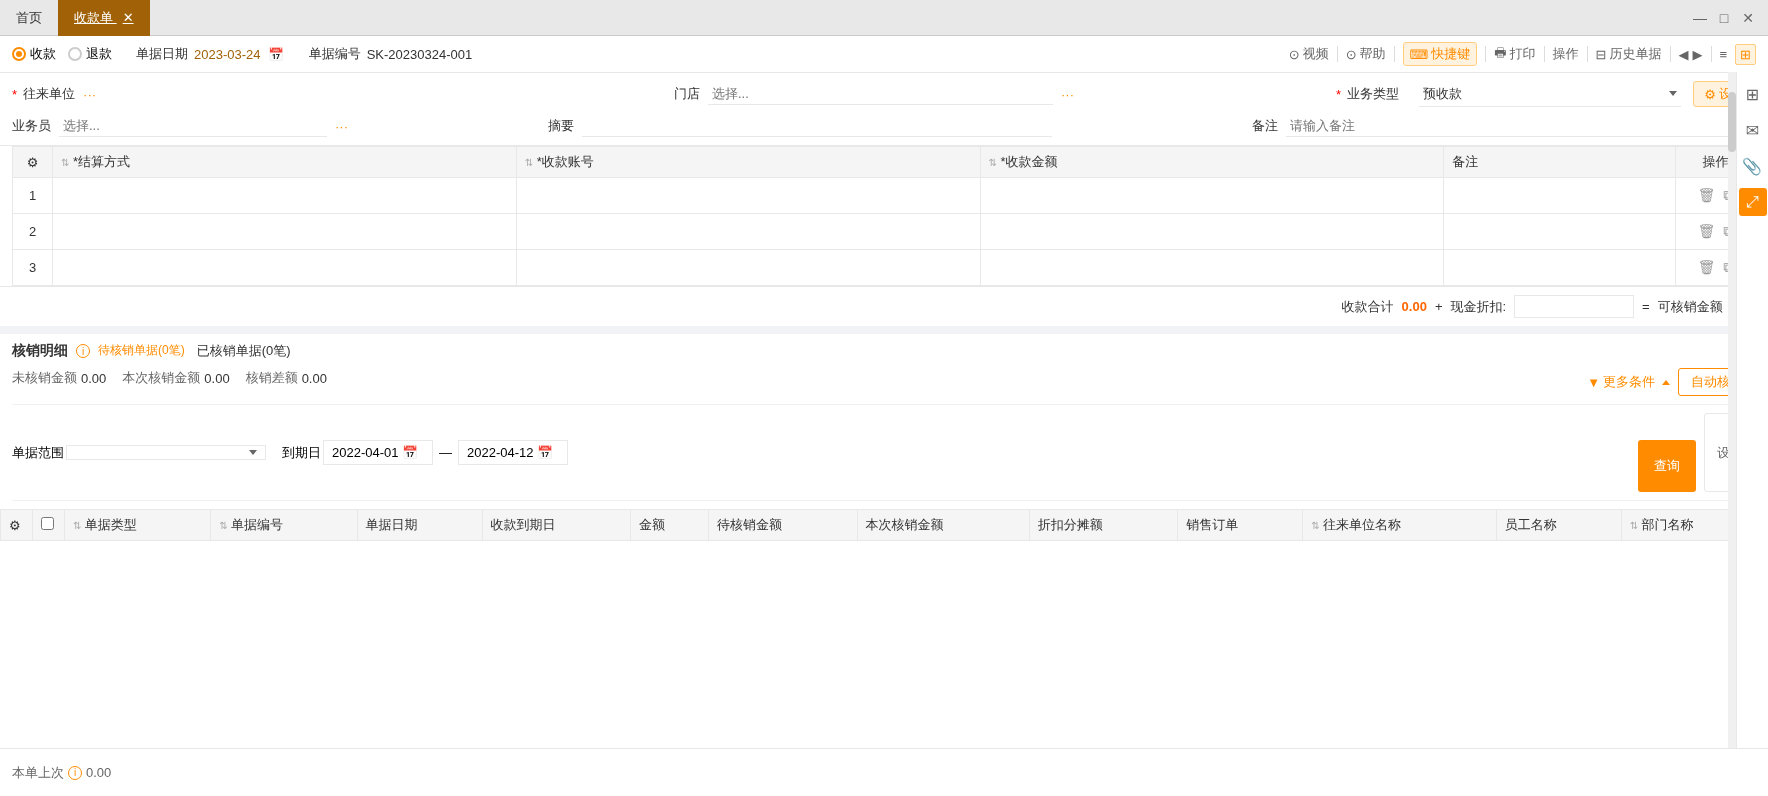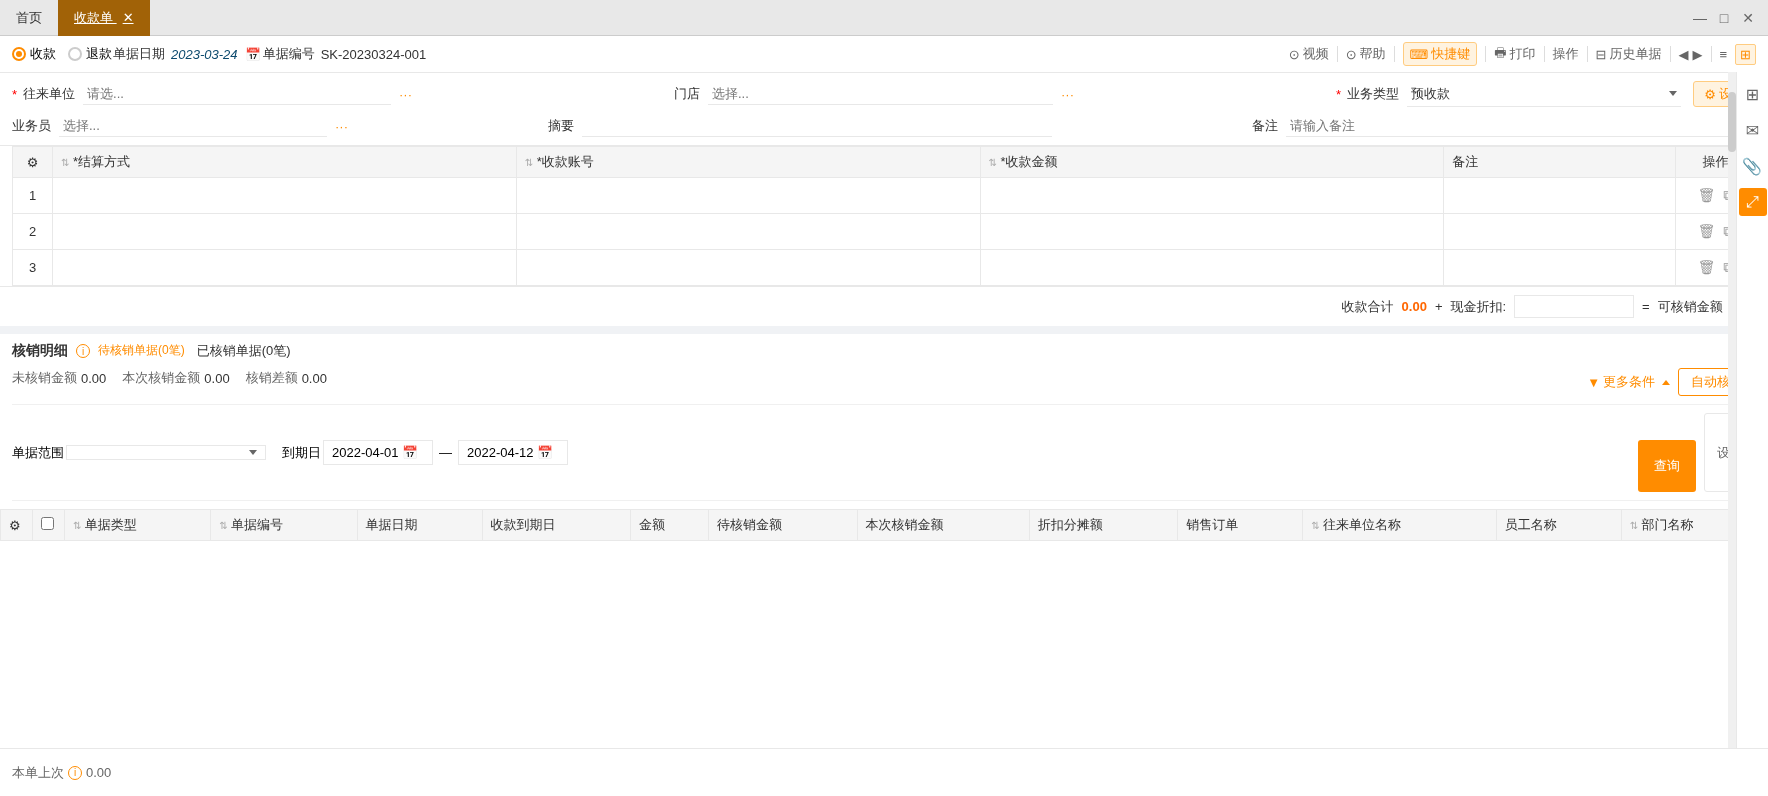--- a/index.html
+++ b/index.html
@@ -11,21 +11,21 @@
     .tab-item.active { background: #a16207; color: #fff; text-decoration: underline; }
     .tab-close { margin-left: 6px; color: #fff; cursor: pointer; }
     .tab-bar-spacer { flex: 1; }
     .tab-win-controls { display: flex; align-items: center; gap: 8px; padding-right: 12px; }
     .win-btn { width: 16px; height: 16px; display: flex; align-items: center; justify-content: center; cursor: pointer; color: #666; font-size: 14px; }
 
     
     .main-content { background: #fff; margin: 0; display: flex; flex-direction: column; height: calc(796px - 36px); }
 
     
-    .toolbar { display: flex; align-items: center; padding: 6px 12px; border-bottom: 1px solid #e8e8e8; background: #fff; gap: 1px; justify-content: space-between; }
+    .toolbar { display: flex; align-items: center; padding: 6px 12px; border-bottom: 1px solid #e8e8e8; background: #fff; gap: 24px; justify-content: space-between; }
     .radio-group { display: flex; gap: 12px; align-items: center; }
     .radio-item { display: flex; align-items: center; gap: 4px; cursor: pointer; }
     .radio-dot { width: 14px; height: 14px; border-radius: 50%; border: 2px solid #ccc; display: flex; align-items: center; justify-content: center; }
     .radio-dot.active { border-color: #ff8c00; }
     .radio-dot.active::after { content: ''; width: 6px; height: 6px; border-radius: 50%; background: #ff8c00; }
     .toolbar-field { display: flex; align-items: center; gap: 6px; }
     .toolbar-label { color: #333; white-space: nowrap; }
     .toolbar-spacer { flex: 1; }
     .toolbar-actions { display: flex; align-items: center; gap: 8px; }
     .action-btn { display: flex; align-items: center; gap: 3px; color: #666; cursor: pointer; font-size: 12px; white-space: nowrap; }
@@ -141,21 +141,21 @@
         <div class="radio-dot active"></div>
         <span>收款</span>
       </label>
       <label class="radio-item">
         <div class="radio-dot"></div>
         <span>退款</span>
       </label>
     </div>
     <div class="toolbar-field">
       <span class="toolbar-label">单据日期</span>
-      <span style="color:#0c4a6e;cursor:pointer;font-style:italic;">2023-03-24</span>
+      <span style="color:#a16207;cursor:pointer;">2023-03-24</span>
       <span style="color:#666;cursor:pointer;margin-left:2px;">📅</span>
     </div>
     <div class="toolbar-field">
       <span class="toolbar-label">单据编号</span>
       <span style="color:#333;cursor:pointer;">SK-20230324-001</span>
     </div>
     <div class="toolbar-spacer"></div>
     <div class="toolbar-actions">
       <div class="action-btn">
         <span>⊙</span>
@@ -194,34 +194,33 @@
       <div style="cursor:pointer;color:#666;">≡</div>
       <div style="cursor:pointer;color:#ff8c00;background:#fff3e0;border:1px solid #ffcc80;padding:2px 4px;border-radius:2px;">⊞</div>
     </div>
   </div>
 
   <div class="form-section">
     <div class="form-row">
       <div class="form-field" style="flex:2;min-width:280px;max-width:400px;">
         <span class="field-required">*</span>
         <span class="field-label">往来单位</span>
-        <input class="field-input" style="margin-left: 4px;" placeholder="请选...">
         <span class="field-dots">···</span>
       </div>
       <div style="flex:1;"></div>
       <div class="form-field" style="flex:2;min-width:280px;max-width:400px;margin-left:32px;">
         <span class="field-label">门店</span>
         <input class="field-input" style="margin-left: 4px;" placeholder="选择...">
         <span class="field-dots">···</span>
       </div>
       <div style="flex:1;"></div>
       <div class="form-field" style="flex:2;min-width:280px;max-width:420px;margin-left:32px;">
         <span class="field-required">*</span>
         <span class="field-label">业务类型</span>
-        <div class="field-select" style="margin-left:4px;flex:1;border-bottom:1px solid #e8e8e8;">
+        <div class="field-select" style="margin-left:16px;flex:1;border-bottom:1px solid #e8e8e8;">
           <span>预收款</span>
           <span class="chevron-down"></span>
         </div>
         <button style="margin-left:8px;background:#fff3e0;border:1px solid #ffcc80;color:#ff8c00;padding:3px 10px;cursor:pointer;border-radius:3px;display:flex;align-items:center;gap:3px;">
           <span>⚙</span>
           <span>设置</span>
         </button>
       </div>
     </div>
     <div class="form-row">

